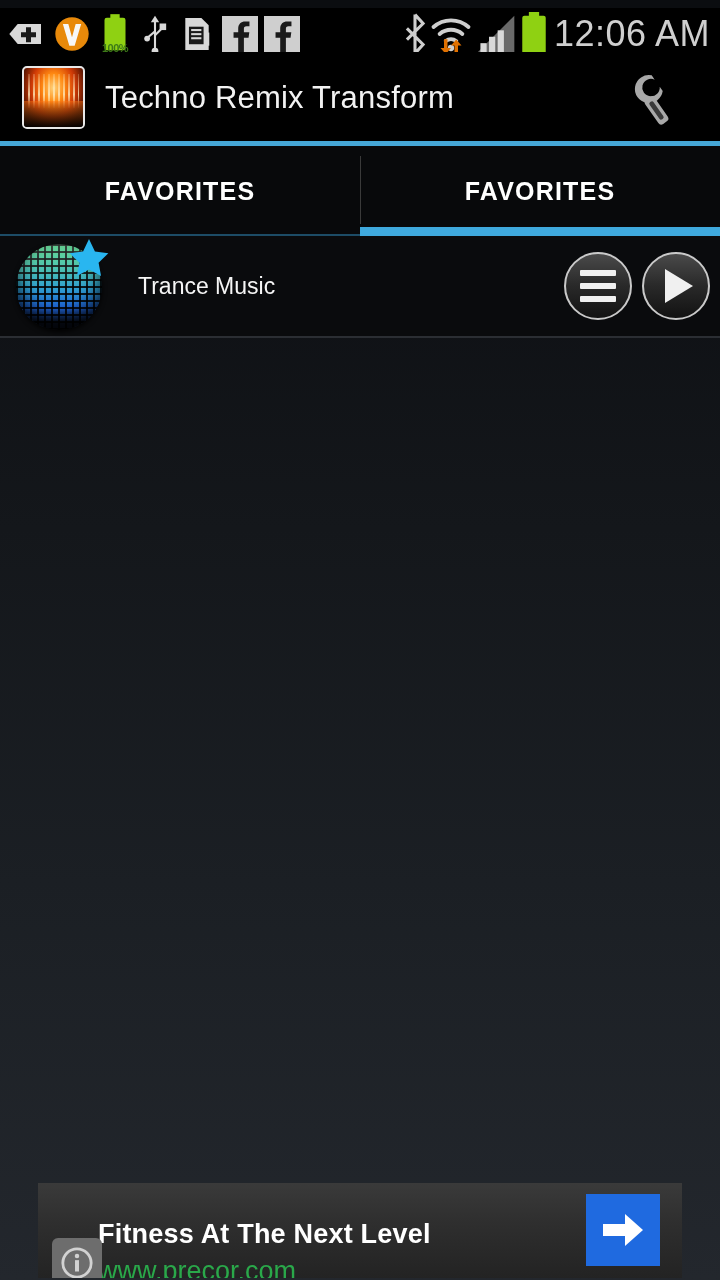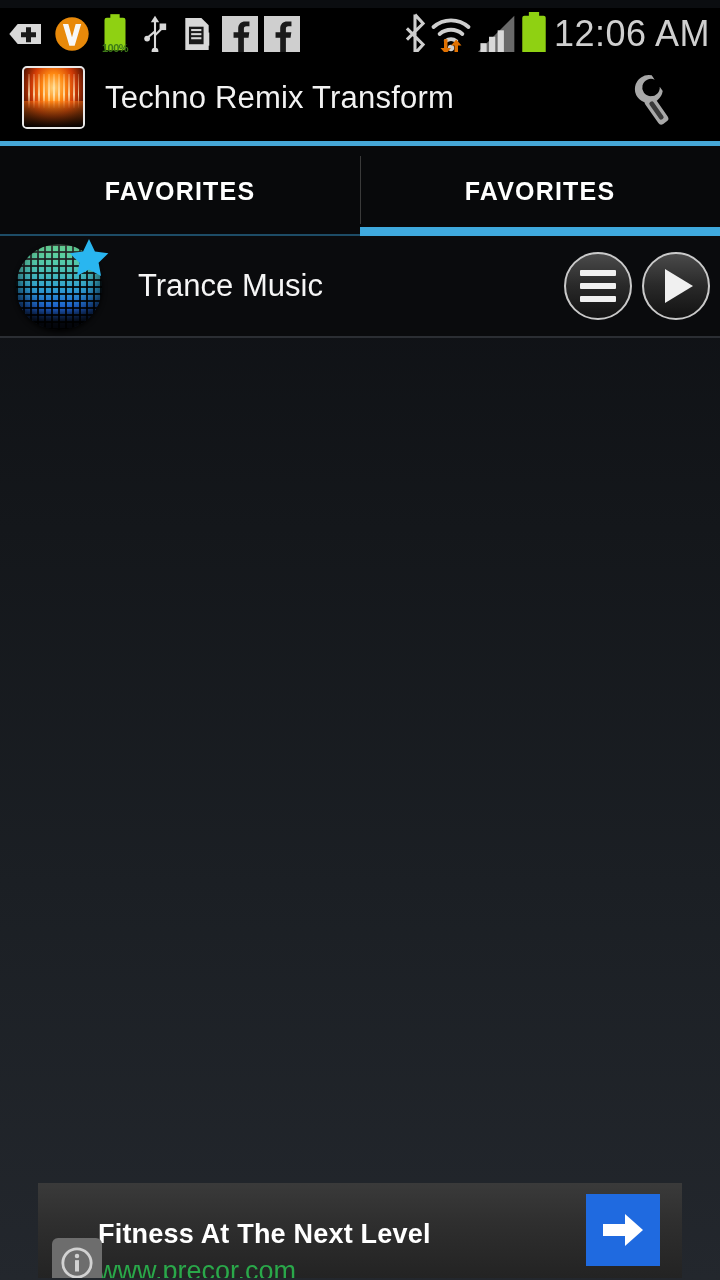--- a/index.html
+++ b/index.html
@@ -127,21 +127,21 @@
     background:#8cf23a; filter:blur(1px) drop-shadow(0 0 8px #6ee016);
   }
   .thumb.bands .b1 { top:33%; }
   .thumb.bands .b2 { top:62%; }
   .thumb.bands .b1b { position:absolute; left:2%; right:2%; top:41%; height:4px; border-radius:50%;
                       background:#b6ff6a; filter:blur(1px) drop-shadow(0 0 6px #79e81f); }
   .thumb.bands .b2b { position:absolute; left:4%; right:4%; top:71%; height:4px; border-radius:50%;
                       background:#b6ff6a; filter:blur(1px) drop-shadow(0 0 6px #79e81f); }
 
   .star { position:absolute; right:-6px; top:-2px; width:46px; height:46px; }
-  .row-title { color:#f5f5f5; font-size:31px; margin-left:32px; font-weight:400; white-space:nowrap; }
+  .row-title { color:#f5f5f5; font-size:23px; margin-left:32px; font-weight:400; white-space:nowrap; }
   .row-actions { margin-left:auto; display:flex; align-items:center; gap:10px; padding-right:10px; }
   .circ-btn {
     width:68px; height:68px; border-radius:50%;
     border:2px solid #c9c9c9;
     background:linear-gradient(180deg,#4a4a4a 0%, #2a2a2a 48%, #121212 100%);
     display:flex; align-items:center; justify-content:center;
     flex:none;
   }
   .burger { width:36px; display:flex; flex-direction:column; gap:7px; }
   .burger i { display:block; height:6px; background:#f0f0f0; border-radius:1px; }

